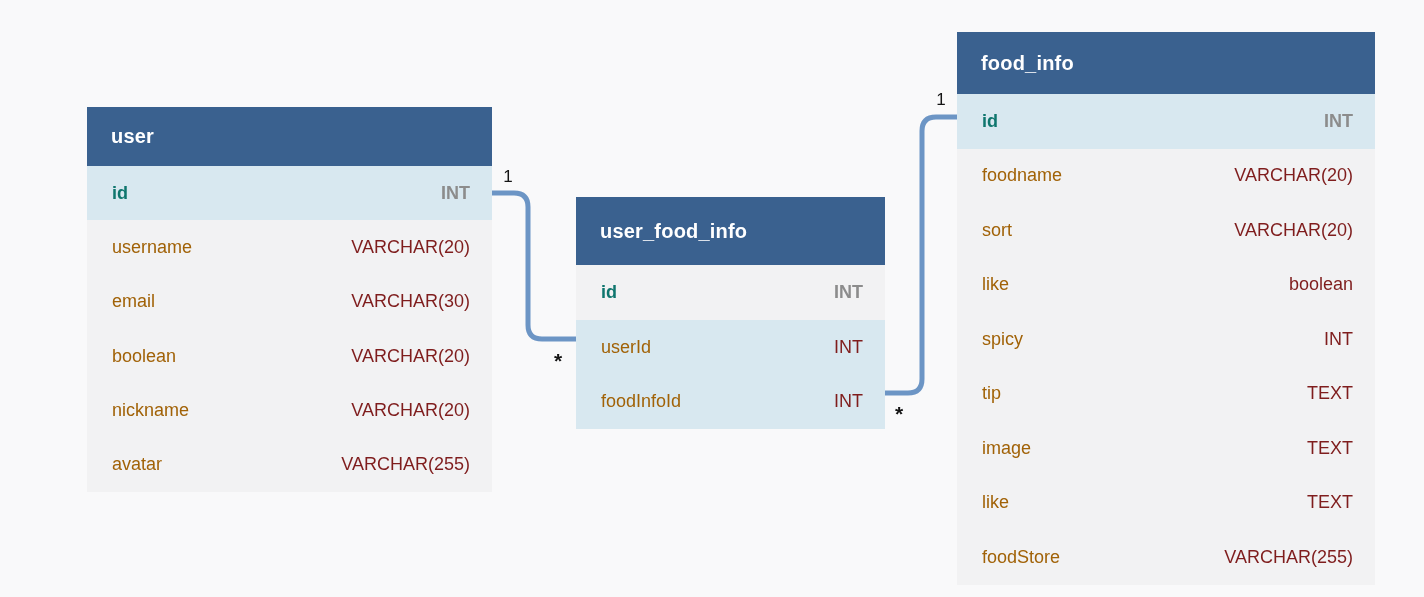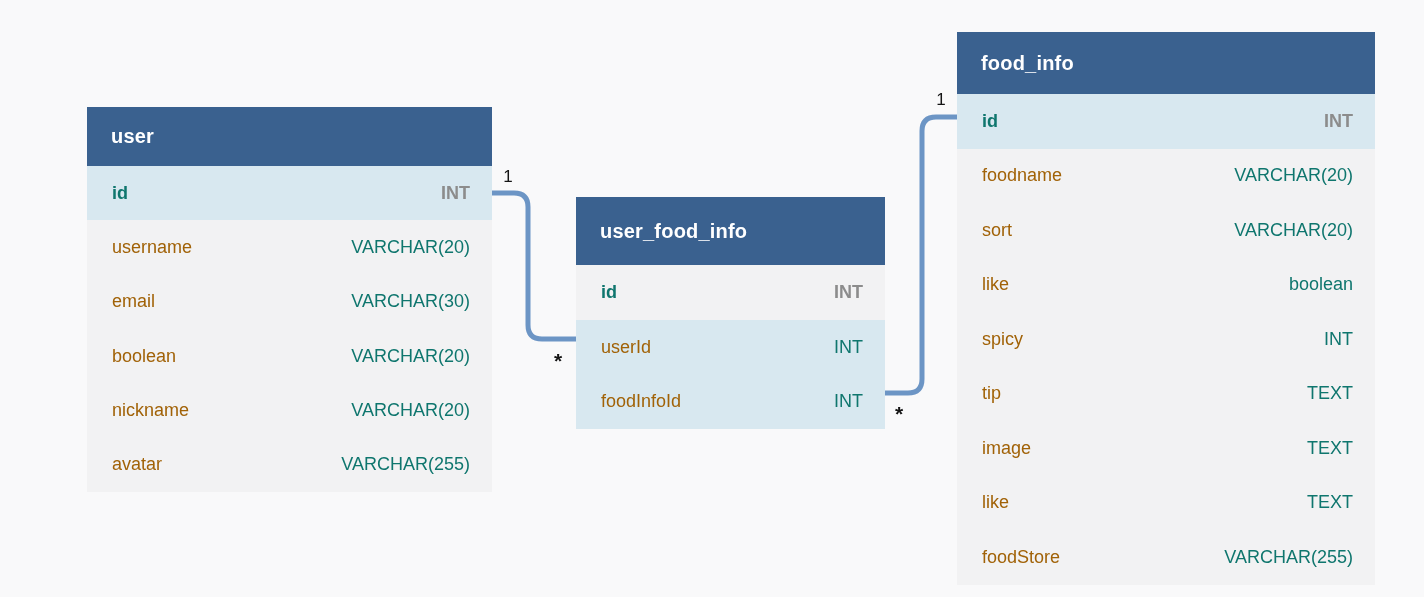--- a/index.html
+++ b/index.html
@@ -30,21 +30,21 @@
   }
   .row {
     display: flex;
     align-items: center;
     justify-content: space-between;
     padding: 0 22px 0 25px;
     background: #f2f2f3;
   }
   .row.hl { background: #d8e8f0; }
   .fname { font-size: 18px; color: #a16207; white-space: nowrap; }
-  .ftype { font-size: 18px; color: #0f766e; white-space: nowrap; }
+  .ftype { font-size: 18px; color: #7f1d1d; white-space: nowrap; }
   .row.pk .fname { font-weight: bold; color: #0f766e; }
   .row.pk .ftype { font-weight: bold; color: #8c8c8c; }
 
   #t-user  { left: 87px;  top: 107px; width: 405px; }
   #t-user .thead { height: 59px; }
   #t-user .row   { height: 54.3px; }
 
   #t-ufi   { left: 576px; top: 197px; width: 309px; }
   #t-ufi .thead { height: 68px; }
   #t-ufi .row   { height: 54.7px; }

